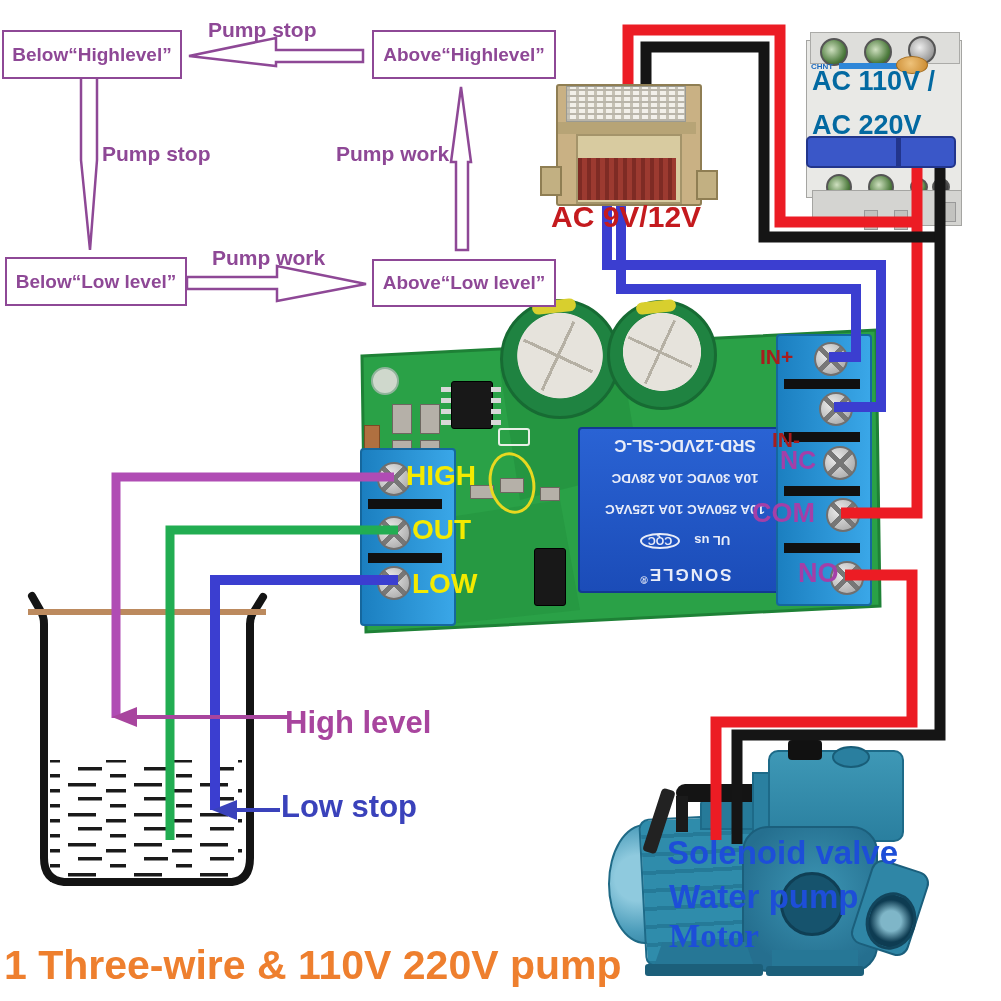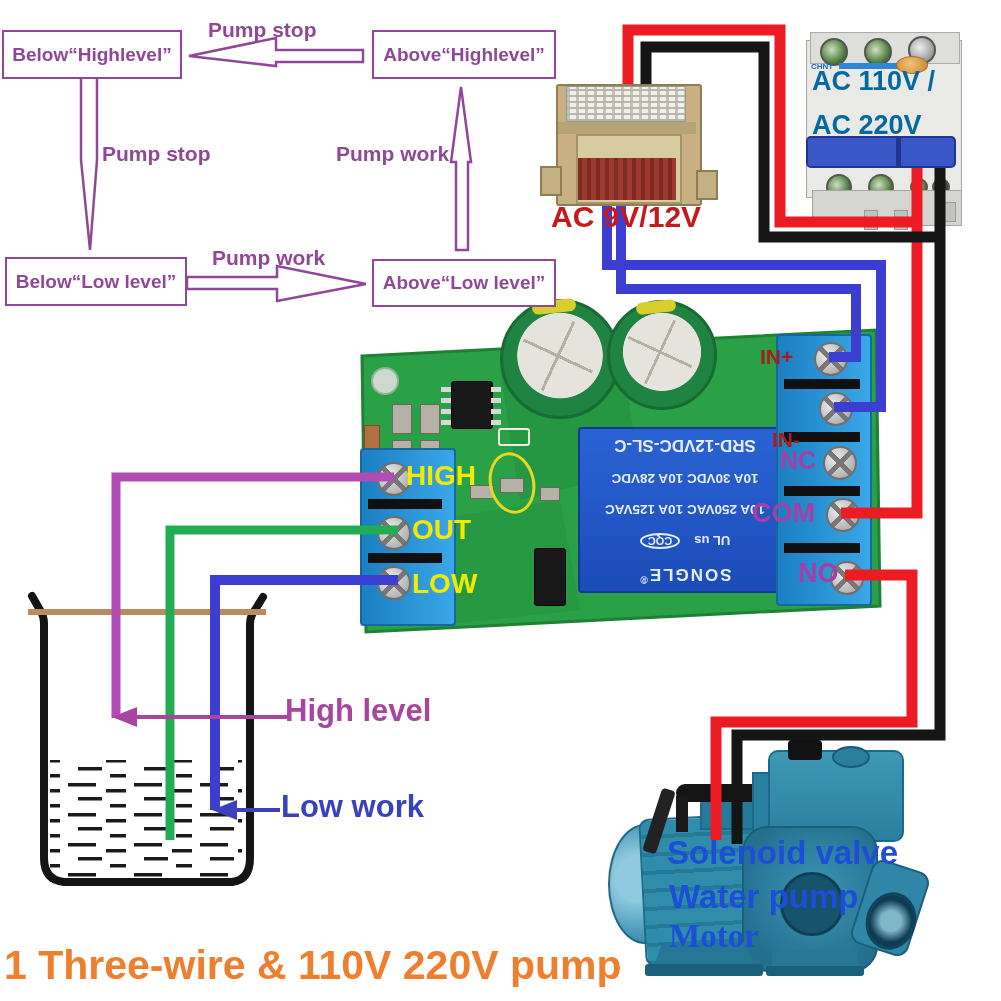--- a/index.html
+++ b/index.html
@@ -83,21 +83,21 @@
   .term-lbl{position:absolute;font-weight:bold;white-space:nowrap;}
   .dred{color:#a81d1d;font-size:21px;}
   .purp{color:#a43fa8;font-size:25px;}
 
   
   .p-teal{background:#2f8cab;border:2px solid #1d6a88;}
   .pump-lbl{position:absolute;color:#1d4ed8;font-weight:bold;font-size:33px;white-space:nowrap;}
 
   
   .cap-red{position:absolute;color:#c41a1e;font-weight:bold;font-size:30px;white-space:nowrap;}
-  .hi-lbl{position:absolute;color:#a8459e;font-weight:bold;font-size:31px;}
+  .hi-lbl{position:absolute;color:#a8459e;font-weight:bold;font-size:31px;margin-top:12px;}
   .lo-lbl{position:absolute;color:#3a42bb;font-weight:bold;font-size:31px;}
   .wt-lbl{position:absolute;color:#101010;font-weight:bold;font-size:28px;}
   .title{position:absolute;left:4px;top:942px;color:#ee7f2e;font-weight:bold;font-size:41px;white-space:nowrap;}
 </style>
 </head>
 <body>
 
 <div id="canvas">
 
   <svg class="layer" viewBox="0 0 1001 1001">
@@ -273,21 +273,21 @@
     <div class="pcb-lbl" style="left:412px;top:514px;">OUT</div>
     <div class="pcb-lbl" style="left:412px;top:568px;">LOW</div>
 
     <div class="term-lbl dred" style="left:760px;top:345px;text-align:right;">IN+</div>
     <div class="term-lbl dred" style="left:772px;top:396px;margin-top:32px;">IN-</div>
     <div class="term-lbl purp" style="left:780px;top:446px;">NC</div>
     <div class="term-lbl purp" style="left:752px;top:498px;font-size:27px;">COM</div>
     <div class="term-lbl purp" style="left:786px;top:558px;font-size:27px;margin-left:12px;">NO</div>
 
     <div class="hi-lbl" style="left:285px;top:693px;">High level</div>
-    <div class="lo-lbl" style="left:281px;top:789px;">Low work</div>
+    <div class="lo-lbl" style="left:281px;top:789px;">Low stop</div>
 
     <div class="pump-lbl" style="left:667px;top:834px;">Solenoid valve</div>
     <div class="pump-lbl" style="left:669px;top:878px;">Water pump</div>
     <div class="pump-lbl" style="left:669px;top:918px;font-family:Liberation Serif, serif;">Motor</div>
 
     <div class="title">1 Three-wire &amp; 110V 220V pump</div>
   </div>
 
 </div>
 

